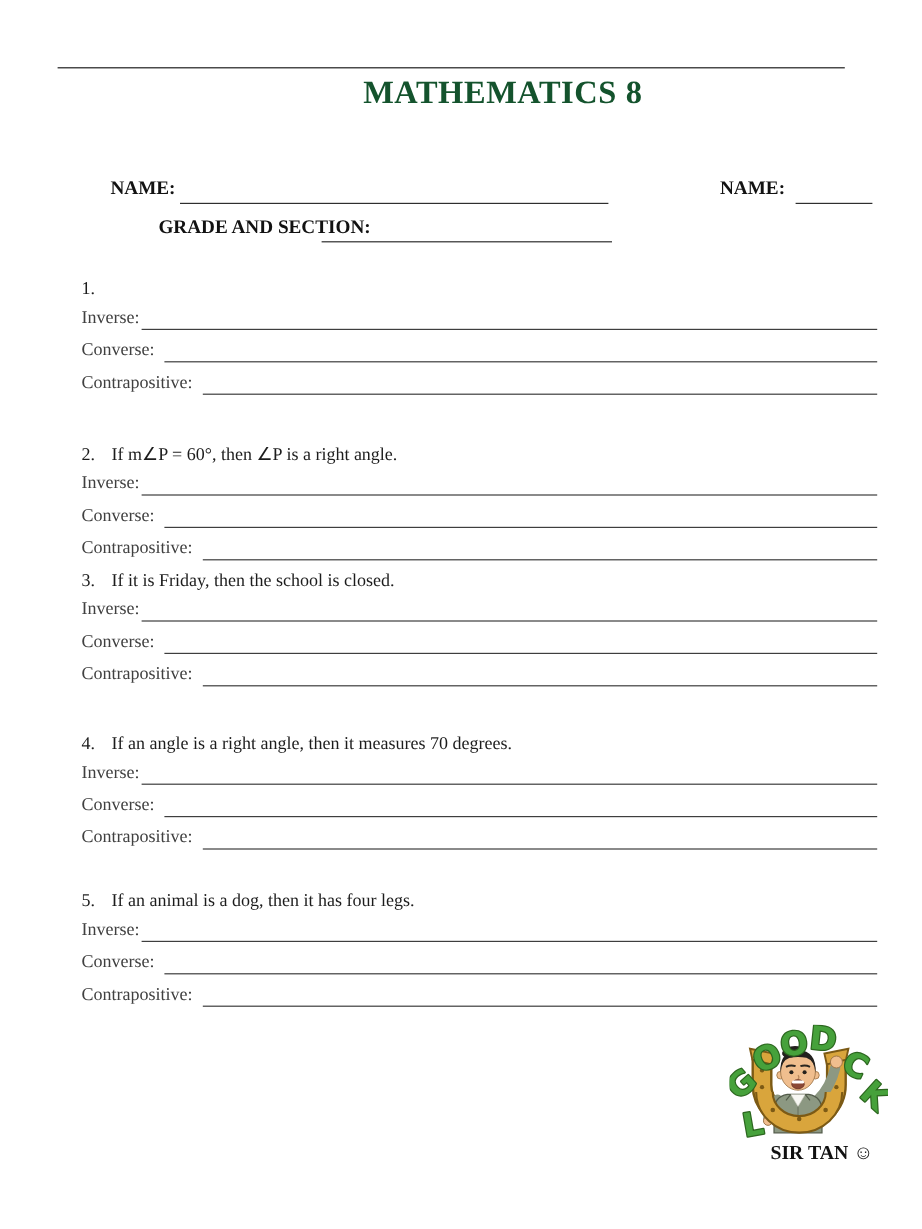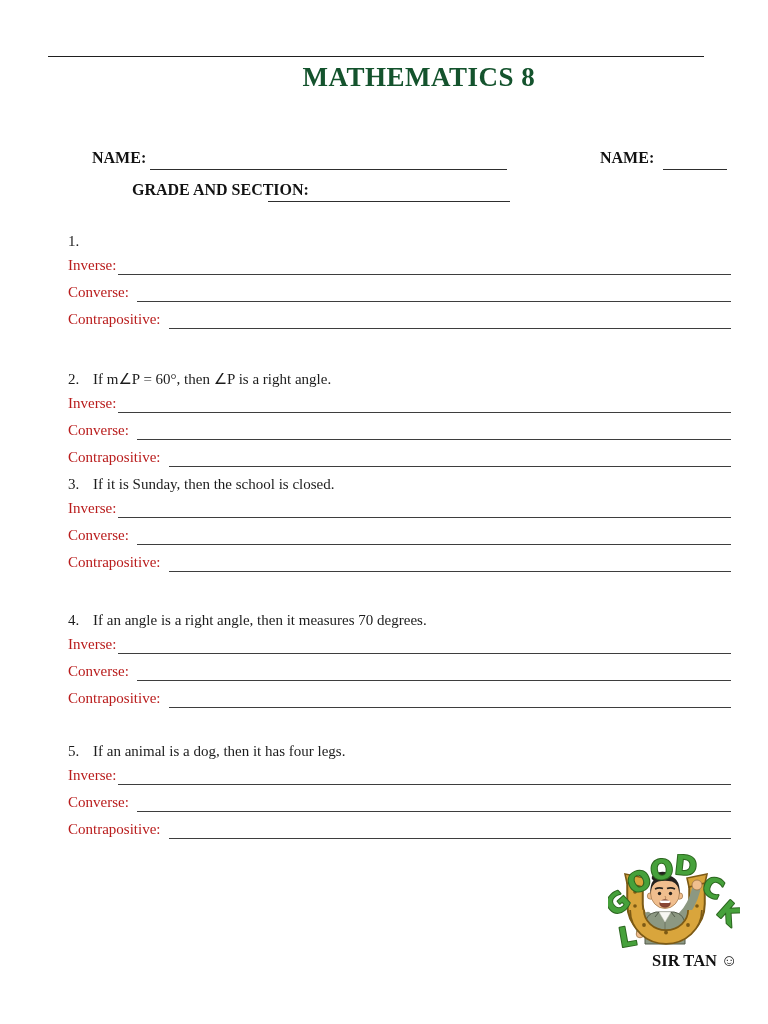--- a/index.html
+++ b/index.html
@@ -23,30 +23,30 @@
   #grade-blank{top:201px;left:268px;width:242px;}
 
   .problems{position:absolute;top:230px;left:68px;width:663px;}
   .problem{margin:0;}
   .problem.m35{margin-bottom:35px;}
   .problem.m2{margin-bottom:2px;}
   .problem.m33{margin-bottom:33px;}
   .problem.m28{margin-bottom:28px;}
   .statement{display:flex;height:22px;line-height:22px;font-size:15px;color:#1c1c1c;}
   .statement .num{flex:none;width:25px;}
-  .answer-row{display:flex;height:27px;font-size:15px;color:#b91c1c;}
+  .answer-row{display:flex;height:27px;font-size:15px;color:#404040;}
   .answer-row .alabel{flex:none;line-height:27px;}
   .answer-row .aline{flex:1;height:22px;margin-left:8px;border-bottom:1.4px solid #3e3e3e;}
   .answer-row.inverse .aline{margin-left:2px;}
 
   .sticker{position:absolute;left:608px;top:854px;width:132px;height:98px;}
   .sticker svg{display:block;}
   .sticker-letter{font-family:"DejaVu Sans",sans-serif;font-weight:bold;font-size:27px;
                   text-anchor:middle;paint-order:stroke;stroke-width:2px;stroke-linejoin:round;}
-  .signature{position:absolute;top:951px;left:642px;width:106px;text-align:center;
+  .signature{position:absolute;top:951px;left:642px;width:106px;text-align:left;
              font-weight:bold;font-size:16.5px;color:#111;}
 </style>
 </head>
 <body>
 
 <div class="page">
 
   <div class="top-rule"></div>
 
   <div class="title-block">
@@ -95,21 +95,21 @@
       </div>
       <div class="answer-row">
         <span class="alabel">Contrapositive:</span>
         <span class="aline"></span>
       </div>
     </div>
 
     <div class="problem m33">
       <div class="statement">
         <span class="num">3.</span>
-        <span class="stmt">If it is Sunday, then the school is closed.</span>
+        <span class="stmt">If it is Friday, then the school is closed.</span>
       </div>
       <div class="answer-row inverse">
         <span class="alabel">Inverse:</span>
         <span class="aline"></span>
       </div>
       <div class="answer-row">
         <span class="alabel">Converse:</span>
         <span class="aline"></span>
       </div>
       <div class="answer-row">

